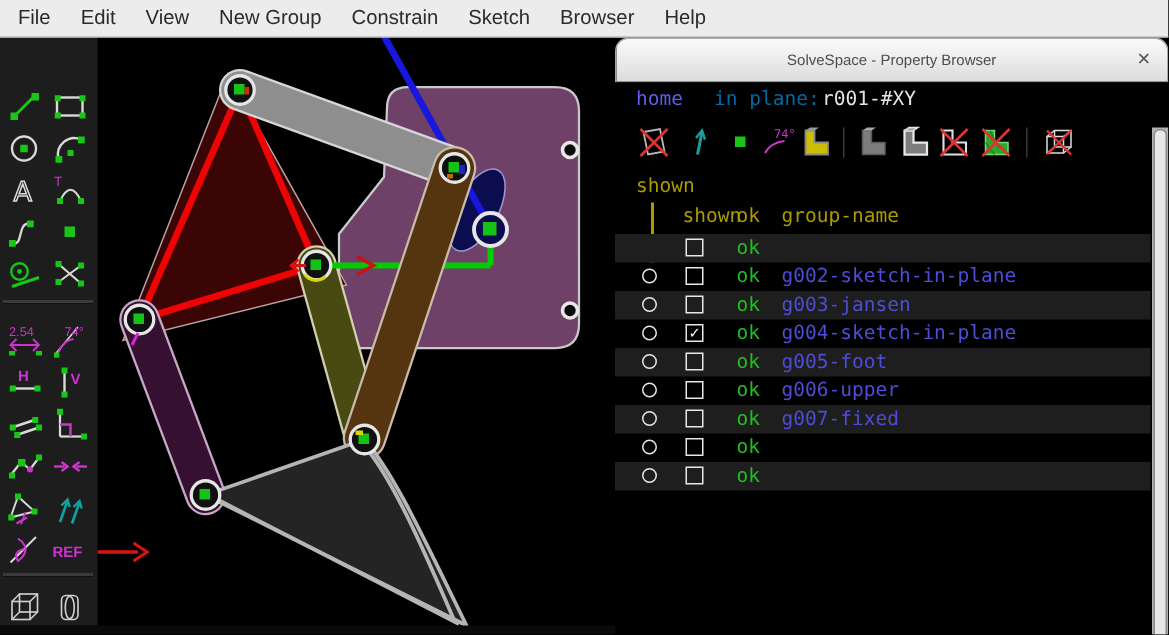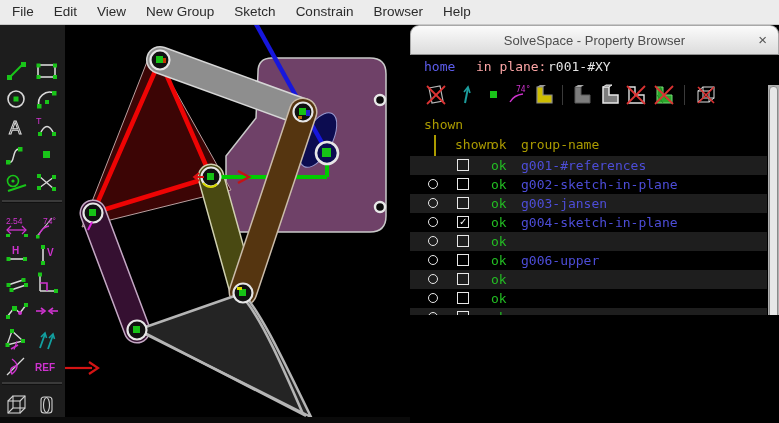--- a/index.html
+++ b/index.html
@@ -19,27 +19,27 @@
 
   
   .canvas{position:absolute;left:65px;top:24px;width:345px;height:399px;background:#000;z-index:1}
   .bottom-strip{position:absolute;left:0;top:417px;width:410px;height:6px;background:#0a0a0a;z-index:3}
 
   
   .pb{position:absolute;left:410px;top:25px;width:369px;height:398px;z-index:6}
   .pb-title{position:relative;height:30px;background:linear-gradient(#fbfbfb,#dcdcdc);
             border:1px solid #a8a8a8;border-bottom:1px solid #8f8f8f;border-radius:9px 9px 0 0;
             box-sizing:border-box;display:flex;align-items:center;justify-content:center}
-  .pb-title .t{font-size:13px;color:#4d4d4d}
+  .pb-title .t{font-size:10px;color:#4d4d4d}
   .pb-close{position:absolute;right:11px;top:5px;font-size:15px;color:#555;line-height:18px;cursor:default}
-  .pb-body{position:absolute;left:0;top:30px;width:369px;height:260px;background:#000;
+  .pb-body{position:absolute;left:0;top:30px;width:369px;height:368px;background:#000;
            font-family:"DejaVu Sans Mono",monospace;font-size:13px;overflow:hidden}
   .crumb{position:absolute;top:3px;height:18px;line-height:18px;white-space:pre}
   .c-home{left:14px;color:#5d5dee}
-  .c-inplane{left:66px;color:#fca5a5}
+  .c-inplane{left:66px;color:#0369a1}
   .c-plane{left:138px;color:#e3e3e3}
   .vbtn{position:absolute;width:24px;height:24px;top:28px}
   .vsep{position:absolute;top:30px;width:1px;height:20px;background:#3a3a3a}
   .lbl-active{position:absolute;left:14px;top:62px;color:#ab9b00}
   .active-line{position:absolute;left:24px;top:80px;width:2px;height:40px;background:#ab9b00}
   .hdr{position:absolute;top:82px;color:#ab9b00}
   .h-shown{left:45px}.h-ok{left:81px}.h-group{left:111px}
   .rows{position:absolute;left:0;top:101px;width:357px}
   .prow{position:relative;height:19px;line-height:19px}
   .prow.alt{background:#1e1e1e}
@@ -55,22 +55,22 @@
                 border:1px solid #8a8a8a;border-radius:4px}
 </style>
 </head>
 <body>
 
 <div class="menubar">
   <span class="mi">File</span>
   <span class="mi">Edit</span>
   <span class="mi">View</span>
   <span class="mi">New Group</span>
+  <span class="mi">Constrain</span>
   <span class="mi">Sketch</span>
-  <span class="mi">Constrain</span>
   <span class="mi">Browser</span>
   <span class="mi">Help</span>
 </div>
 
 <div class="ltb">
   <div class="tbtn" style="left:4px;top:34px">
     <svg viewBox="0 0 26 26">
         <line x1="6" y1="19" x2="19" y2="6" stroke="#19c519" stroke-width="2"></line>
         <rect x="3" y="17" width="5" height="5" fill="#19c519"></rect>
         <rect x="17" y="4" width="5" height="5" fill="#19c519"></rect>
@@ -400,21 +400,20 @@
     <span class="hdr h-shown">shown</span>
     <span class="hdr h-ok">ok</span>
     <span class="hdr h-group">group-name</span>
 
     <div class="rows">
       <div class="prow alt">
         <span class="cbox">
             <i></i>
           </span>
         <span class="okc">ok</span>
-        <span class="gname">g001-#references</span>
       </div>
       <div class="prow">
         <span class="radio"></span>
         <span class="cbox">
             <i></i>
           </span>
         <span class="okc">ok</span>
         <span class="gname">g002-sketch-in-plane</span>
       </div>
       <div class="prow alt">
@@ -432,35 +431,37 @@
           </span>
         <span class="okc">ok</span>
         <span class="gname">g004-sketch-in-plane</span>
       </div>
       <div class="prow alt">
         <span class="radio"></span>
         <span class="cbox">
             <i></i>
           </span>
         <span class="okc">ok</span>
+        <span class="gname">g005-foot</span>
       </div>
       <div class="prow">
         <span class="radio"></span>
         <span class="cbox">
             <i></i>
           </span>
         <span class="okc">ok</span>
         <span class="gname">g006-upper</span>
       </div>
       <div class="prow alt">
         <span class="radio"></span>
         <span class="cbox">
             <i></i>
           </span>
         <span class="okc">ok</span>
+        <span class="gname">g007-fixed</span>
       </div>
       <div class="prow">
         <span class="radio"></span>
         <span class="cbox">
             <i></i>
           </span>
         <span class="okc">ok</span>
       </div>
       <div class="prow alt">
         <span class="radio"></span>

